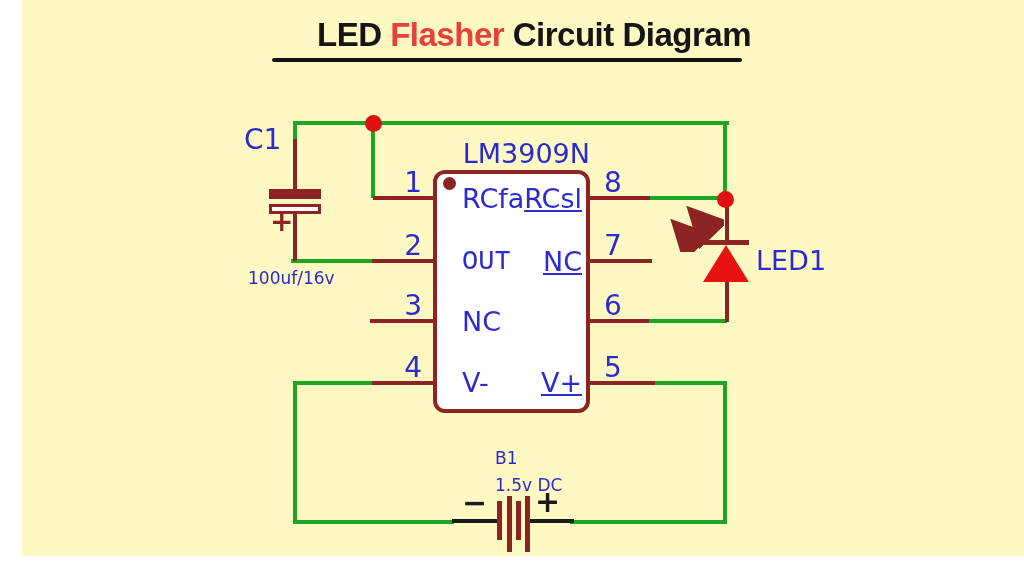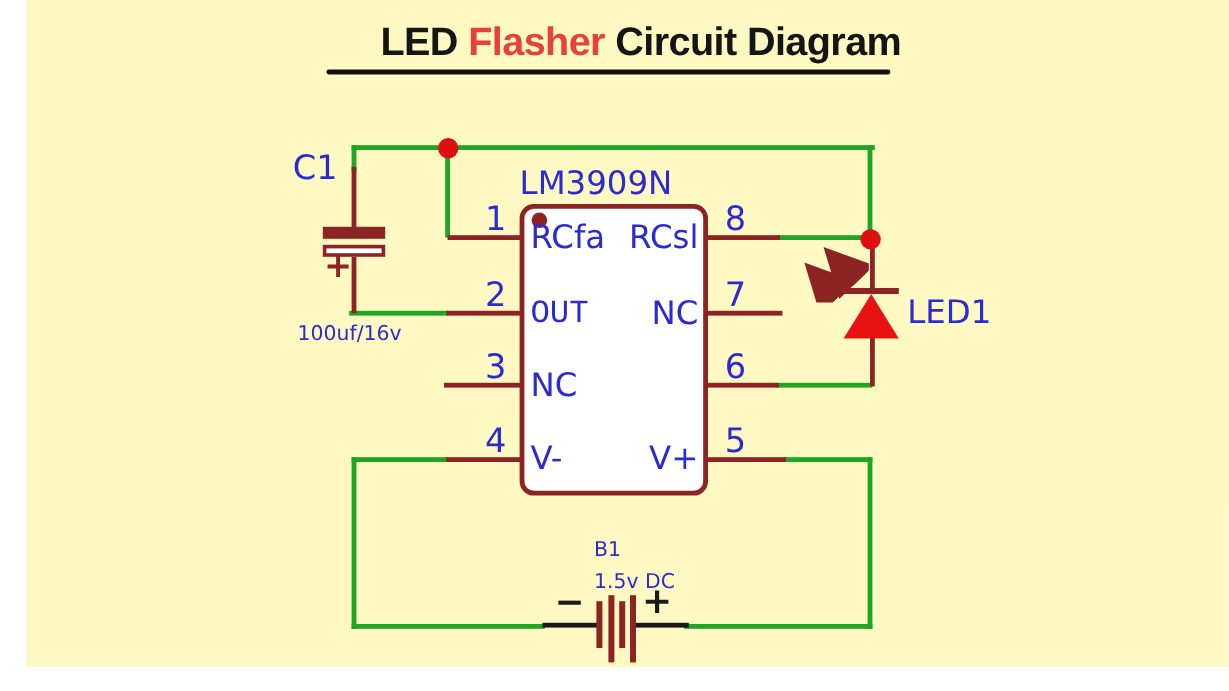--- a/index.html
+++ b/index.html
@@ -22,27 +22,27 @@
   .h4{height:4px;} .w4{width:4px;}
   
   .ic-body{
     position:absolute;left:411px;top:170px;width:157px;height:243px;
     border:4px solid #8b2422;border-radius:12px;background:#ffffff;box-sizing:border-box;
   }
   .pin1-dot{position:absolute;left:421px;top:177px;width:13px;height:13px;border-radius:50%;background:#8b2422;}
   .junction{position:absolute;width:17px;height:17px;border-radius:50%;background:#dd1111;}
   
   .blue{position:absolute;color:#2b2bd0;font-size:17px;line-height:30px;}
-  .ic-name{left:411px;top:139px;width:157px;text-align:left;font-size:27px;}
+  .ic-name{left:411px;top:139px;width:157px;text-align:right;font-size:27px;}
   .pin-num{font-size:28px;width:48px;}
   .pin-num.l{left:358px;text-align:right;padding-right:6px;box-sizing:border-box;}
   .pin-num.r{left:574px;text-align:left;padding-left:8px;box-sizing:border-box;}
   .pin-label{font-size:27px;}
-  .pin-label.l{left:420px;}
-  .pin-label.r{left:458px;width:102px;text-align:right;}
+  .pin-label.l{left:440px;}
+  .pin-label.r{left:458px;width:102px;text-align:right;text-decoration:underline;}
   
   .cap-top-plate{position:absolute;left:247px;top:189px;width:52px;height:10px;background:#8b2422;}
   .cap-bottom-plate{position:absolute;left:247px;top:204px;width:52px;height:10px;background:#fff;border:3px solid #8b2422;box-sizing:border-box;}
   .cap-plus{position:absolute;left:248px;top:207px;color:#8b2422;font-size:28px;font-weight:bold;line-height:30px;}
   
   .led-bar{position:absolute;left:681px;top:240px;width:46px;height:5px;background:#8b2422;}
   .led-tri{position:absolute;left:681px;top:245px;width:0;height:0;
     border-left:23px solid transparent;border-right:23px solid transparent;border-bottom:37px solid #e81212;}
   
   .batt-wire{position:absolute;top:519px;height:4px;background:#1a1a1a;}

